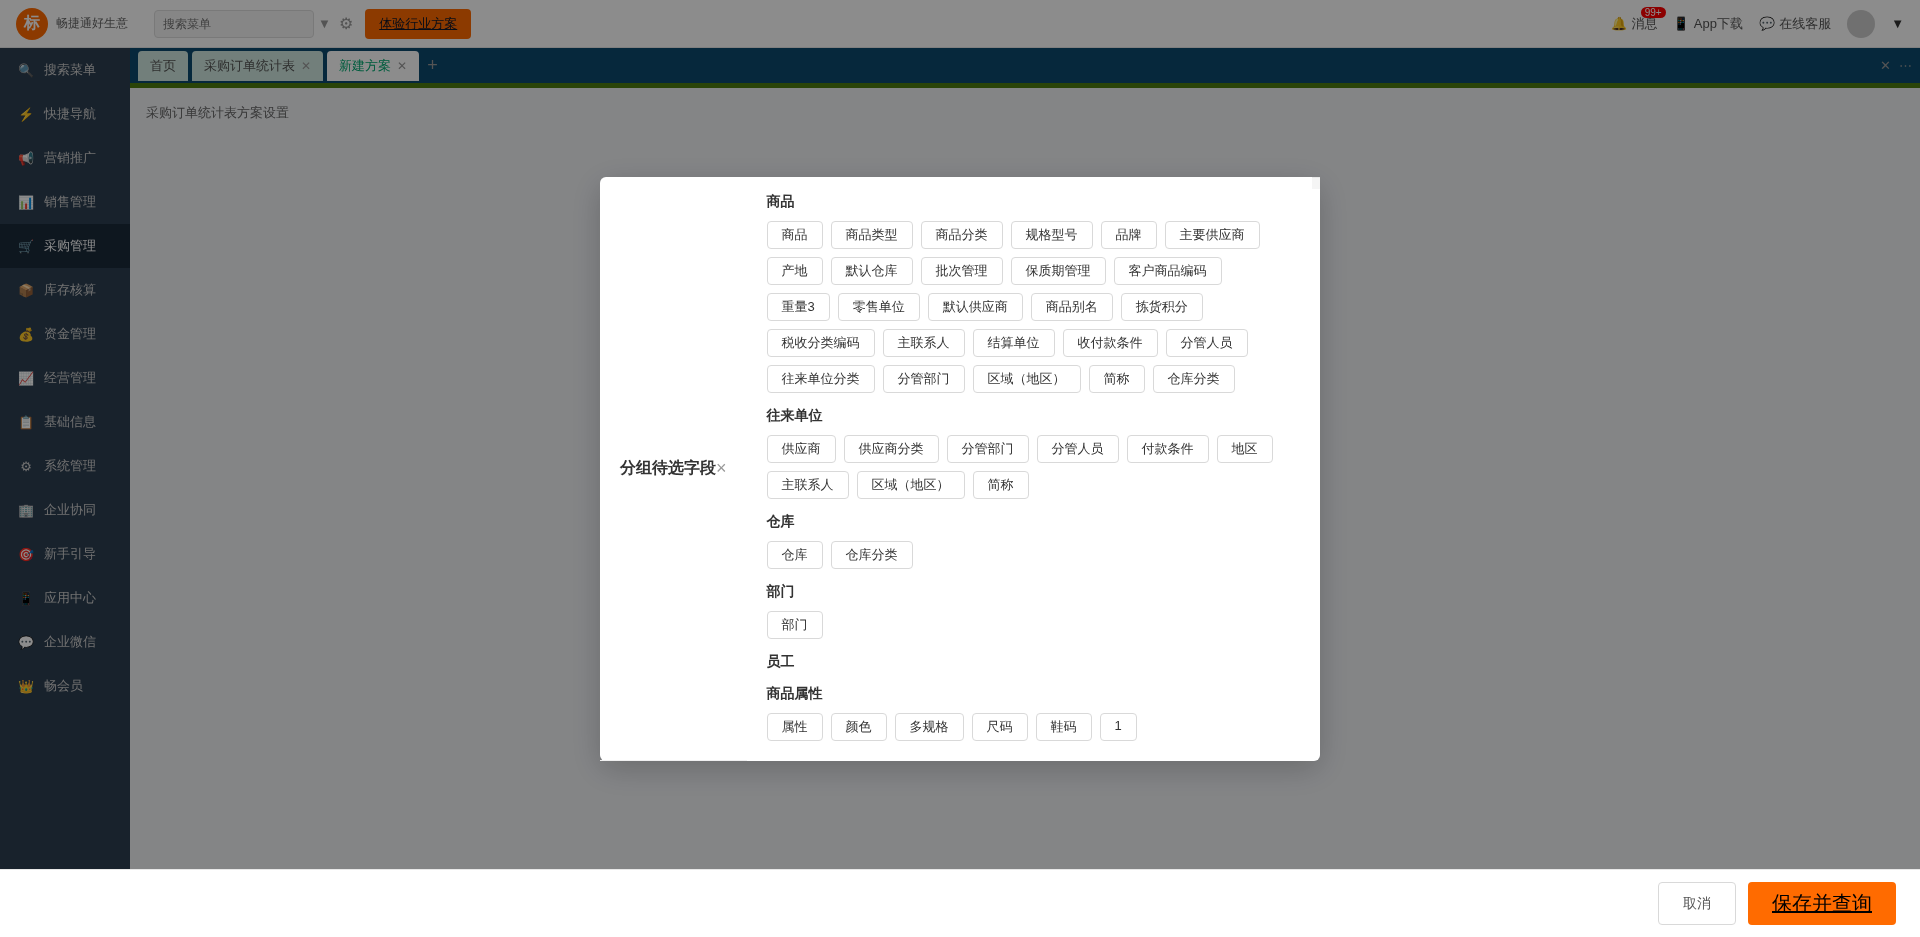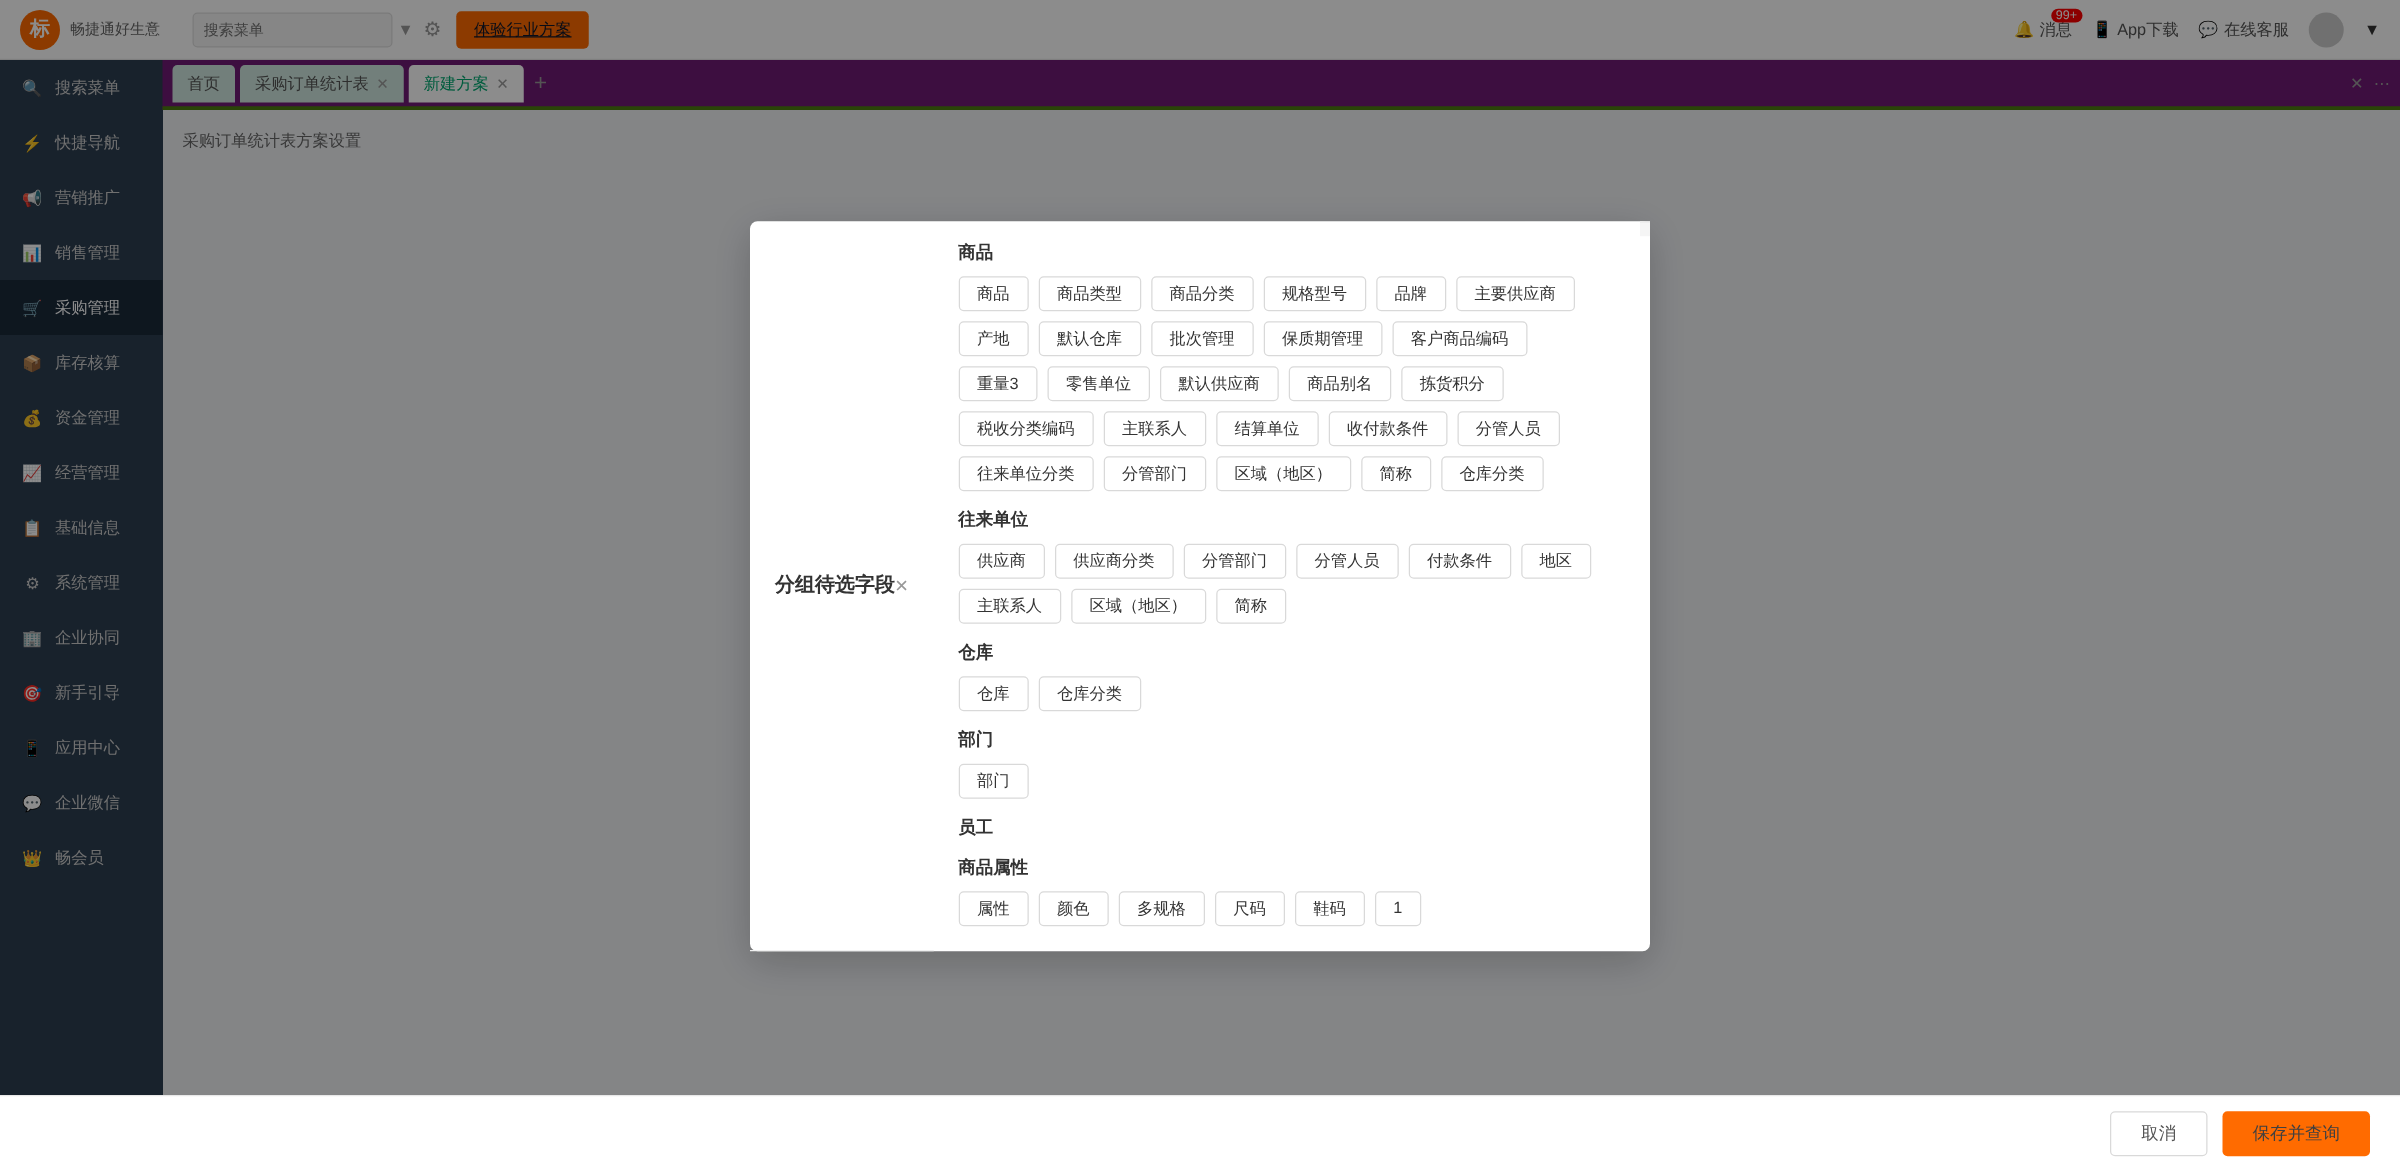--- a/index.html
+++ b/index.html
@@ -21,21 +21,21 @@
     .trial-btn { margin-left: 12px; background: #ff6b00; color: #0f172a; border: none; border-radius: 4px; padding: 6px 14px; font-size: 13px; cursor: pointer; text-decoration: underline; }
     .top-right { margin-left: auto; display: flex; align-items: center; gap: 16px; }
     .notification { position: relative; cursor: pointer; color: #555; font-size: 13px; display: flex; align-items: center; gap: 4px; }
     .badge { background: #f00; color: white; border-radius: 10px; font-size: 10px; padding: 0 4px; position: absolute; top: -8px; right: -8px; }
     .app-download, .online-service { cursor: pointer; color: #555; font-size: 13px; display: flex; align-items: center; gap: 4px; }
     .avatar { width: 28px; height: 28px; background: #ccc; border-radius: 50%; cursor: pointer; }
 
     
     .tab-bar {
       display: flex; align-items: center; height: 40px;
-      background: #701a75; border-bottom: 3px solid #4d7c0f;
+      background: #0c4a6e; border-bottom: 5px solid #4d7c0f;
       position: fixed; top: 48px; left: 130px; right: 0; z-index: 99;
       padding: 0 8px;
       text-align: right;
     }
     .tab { display: flex; align-items: center; height: 30px; padding: 0 12px; margin-right: 4px; border-radius: 4px 4px 0 0; cursor: pointer; font-size: 13px; color: #555; background: #d0e8e0; }
     .tab.active { background: white; color: #00a870; font-weight: 500; }
     .tab-close { margin-left: 6px; color: #999; font-size: 12px; }
     .tab-add { color: #999; font-size: 18px; cursor: pointer; margin-left: 4px; }
 
     
@@ -100,21 +100,21 @@
     }
 
     
     .bottom-actions {
       position: fixed; bottom: 0; right: 0; left: 0;
       background: white; border-top: 1px solid #e8e8e8;
       padding: 12px 24px; display: flex; justify-content: flex-end; gap: 12px;
       z-index: 202;
     }
     .btn-cancel { padding: 8px 24px; border: 1px solid #d9d9d9; border-radius: 4px; background: white; cursor: pointer; color: #555; font-size: 14px; text-align: center; }
-    .btn-confirm { padding: 8px 24px; border: none; border-radius: 4px; background: #ff6b00; color: #404040; cursor: pointer; font-size: 14px; }
+    .btn-confirm { padding: 8px 24px; border: none; border-radius: 4px; background: #ff6b00; color: #000000; cursor: pointer; font-size: 20px; text-decoration: underline; }
 
     
     .sidebar-bottom { position: absolute; bottom: 0; left: 0; right: 0; display: flex; justify-content: space-around; padding: 12px; border-top: 1px solid #3d5166; }
     .sidebar-bottom-btn { color: #999; cursor: pointer; font-size: 18px; }
   </style>
 </head>
 <body>
 
 <div class="overlay"></div>
 

